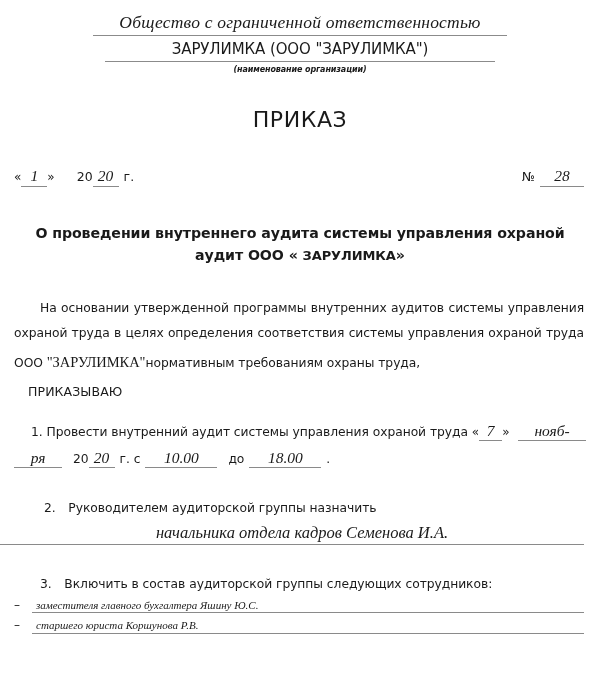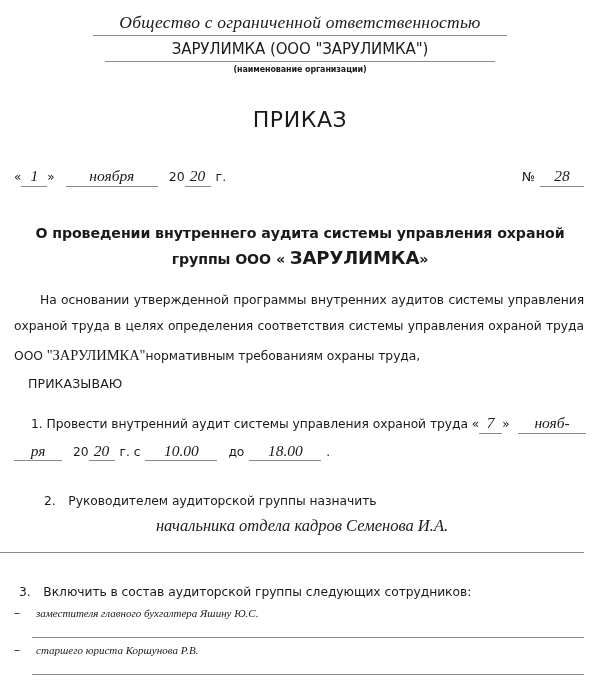--- a/index.html
+++ b/index.html
@@ -53,20 +53,21 @@
     letter-spacing: -0.1px;
     line-height: 1.15;
   }
   .org-caption {
     font-family: "DejaVu Sans", "Liberation Sans", sans-serif;
     font-size: 8px;
     font-weight: bold;
     text-align: center;
     margin-top: 3px;
     letter-spacing: -0.1px;
+    font-style: italic;
   }
 
   
   .doc-kind {
     text-align: center;
     font-family: "DejaVu Sans", "Liberation Sans", sans-serif;
     font-size: 22px;
     letter-spacing: 0.6px;
     margin-top: 33px;
   }
@@ -122,26 +123,26 @@
     margin: 30px auto 0 auto;
     width: 540px;
     text-align: center;
     font-family: "DejaVu Sans", "Liberation Sans", sans-serif;
     font-size: 14.2px;
     font-weight: bold;
     line-height: 1.55;
     letter-spacing: -0.1px;
   }
   .subject .ooo-small {
-    font-size: 18px;
+    font-size: 13px;
   }
 
   
   .body-block {
-    margin-top: 16px;
+    margin-top: 29px;
     padding: 0 16px 0 14px;
     font-family: "DejaVu Sans", "Liberation Sans", sans-serif;
     font-size: 12.3px;
     line-height: 2.1;
     text-align: justify;
     letter-spacing: -0.05px;
   }
   .body-block .indent { display: inline-block; width: 26px; }
   .serif-name {
     font-family: "Liberation Serif", "DejaVu Serif", serif;
@@ -187,30 +188,30 @@
     margin-top: 8px;
     padding: 0 16px 0 0;
   }
   .fill-line {
     display: block;
     border-bottom: 1px solid #8a8a8a;
     font-family: "Liberation Serif", "DejaVu Serif", serif;
     font-style: italic;
     font-size: 16.5px;
     line-height: 1.25;
-    padding-bottom: 16px;
+    padding-bottom: 0;
   }
   .fill-line.centeredish {
     text-align: center;
     padding-left: 20px;
   }
 
   .item3 {
     margin-top: 32px;
-    padding-left: 19px;
+    padding-left: 40px;
   }
   .dash-rows {
     margin-top: 7px;
     padding: 0 16px 0 14px;
   }
   .dash-row {
     display: flex;
     align-items: baseline;
     margin-top: 5px;
   }
@@ -242,37 +243,36 @@
   </div>
 
   <div class="doc-kind">ПРИКАЗ</div>
 
   <div class="date-row">
     <div class="date-left">
       <span class="quo">«</span>
       <span class="fill w-day">1</span>
       <span class="quo">»</span>
       <span class="sp-wide"></span>
-      <span class="fill w-month">ноября</span>
       <span class="sp-wide"></span>
       <span>20</span>
       <span class="fill w-yy">20</span>
       <span class="sp"></span>
       <span>г.</span>
     </div>
     <div class="date-right">
       <span>№</span>
       <span class="sp"></span>
       <span class="fill w-num">28</span>
     </div>
   </div>
 
   <div class="subject">
     <span>О проведении внутреннего аудита системы управления охраной</span><br>
-    <span>группы ООО</span>
+    <span>аудит ООО</span>
     <span>«</span>
     <span class="ooo-small">ЗАРУЛИМКА</span><span>»</span>
   </div>
 
   <div class="body-block">
     <span class="indent"></span><span>На основании утвержденной программы внутренних аудитов системы управления охраной труда в целях определения соответствия системы управления охраной труда ООО</span>
     <span class="serif-name">"ЗАРУЛИМКА"</span><span>нормативным требованиям охраны труда,</span>
   </div>
 
   <div class="order-word">ПРИКАЗЫВАЮ</div>

